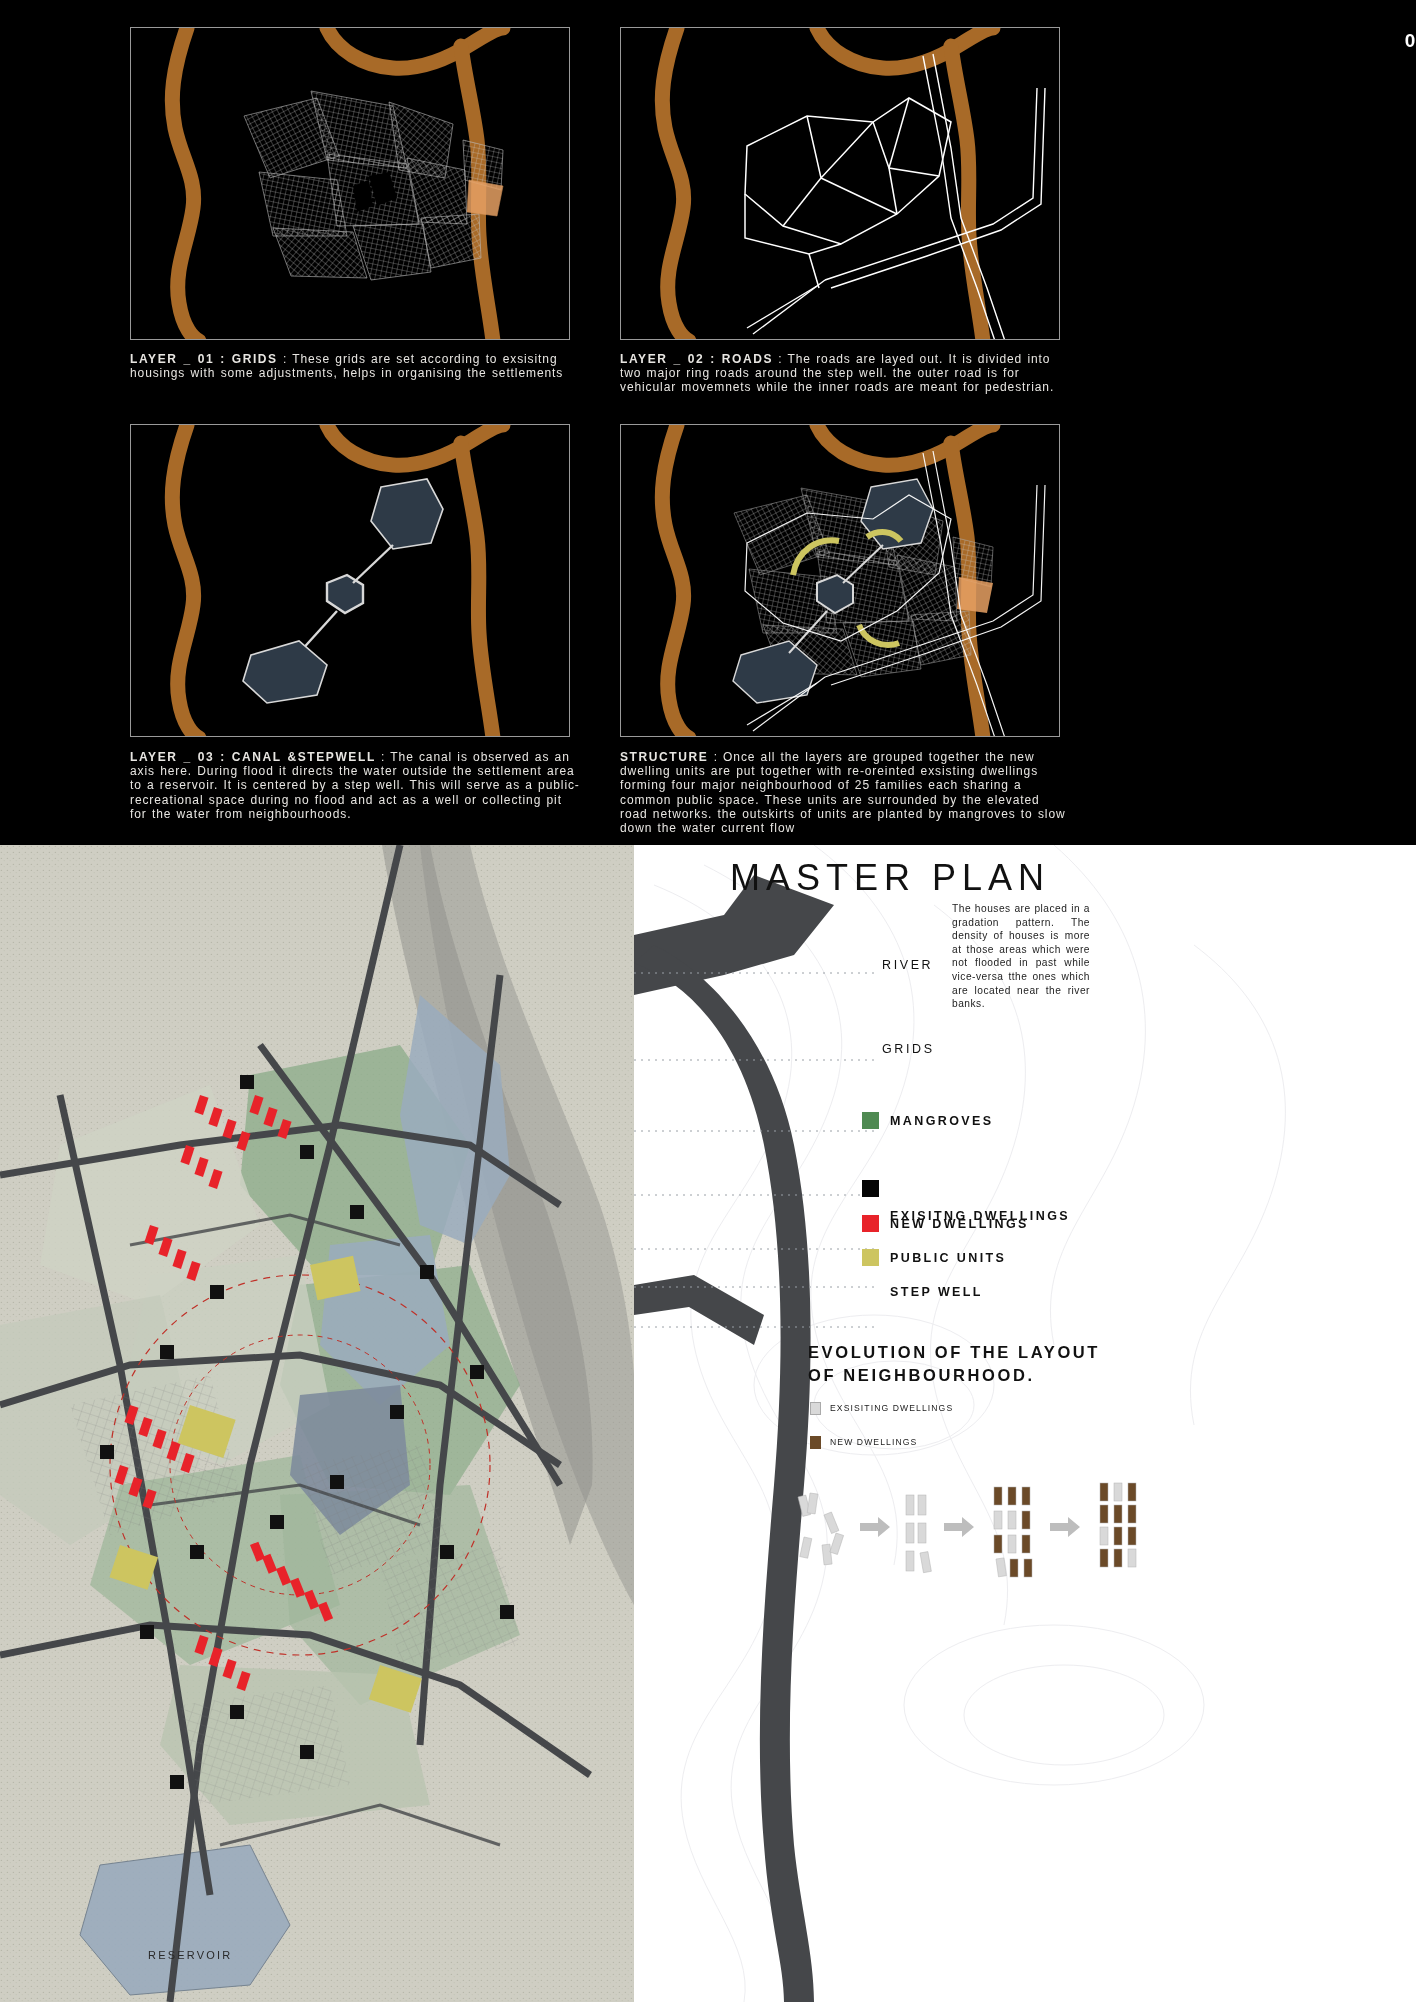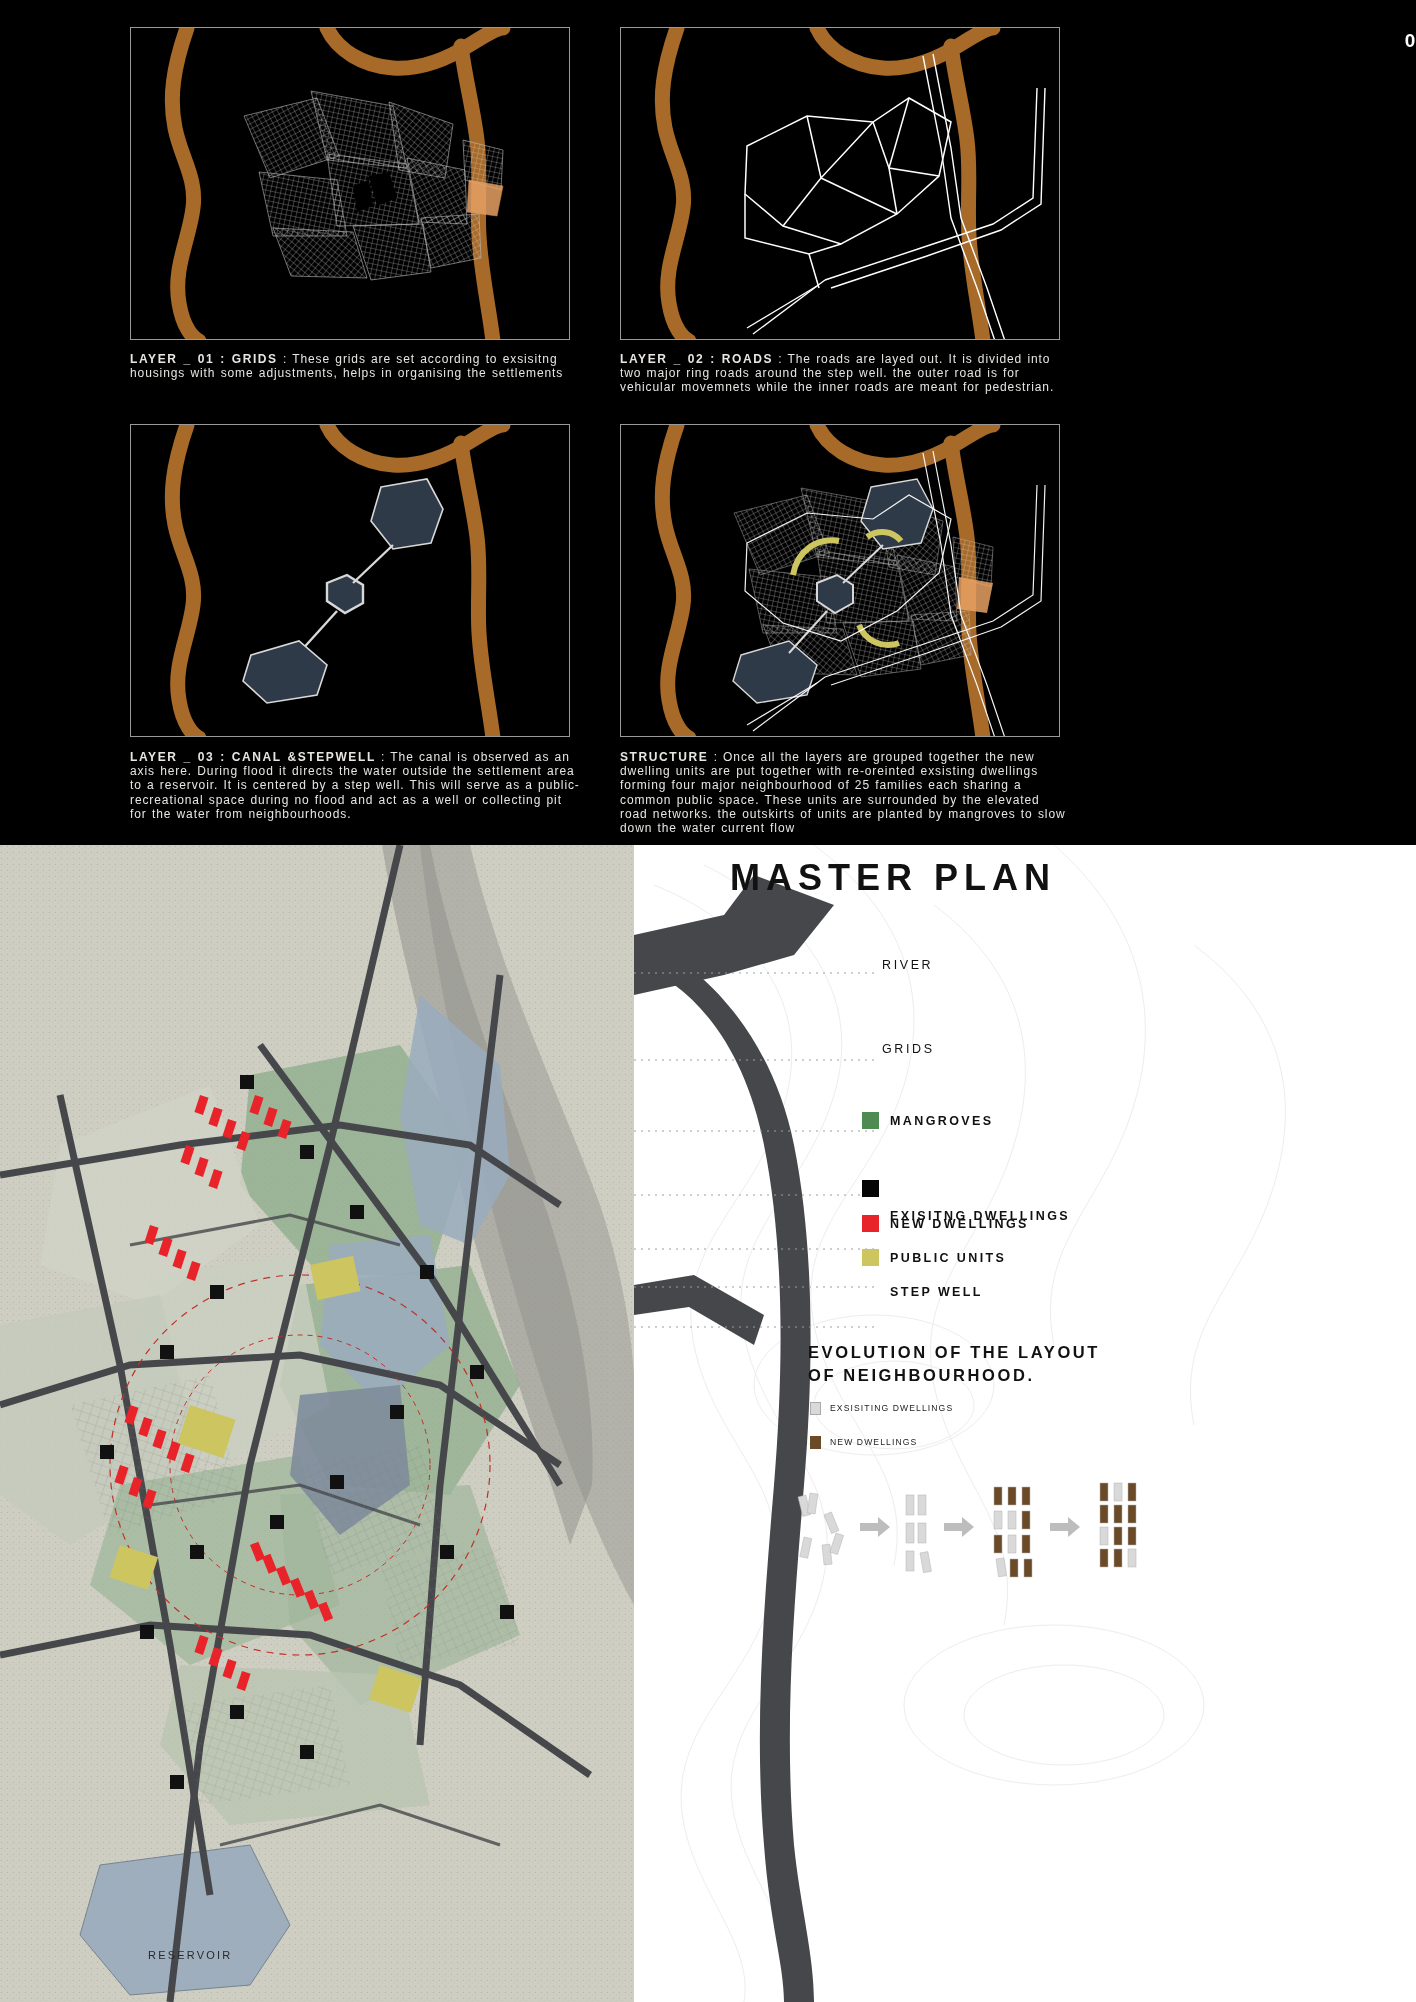--- a/index.html
+++ b/index.html
@@ -55,21 +55,21 @@
     overflow: hidden;
   }
   .right-area {
     position: absolute; left: 634px; top: 0; width: 782px; height: 1157px;
     background: #ffffff; overflow: hidden;
   }
   .contour-bg { position: absolute; left: 0; top: 0; }
 
   .mp-title {
     position: absolute; left: 96px; top: 12px;
-    font-size: 36px; font-weight: bold; letter-spacing: 6px; color: #111;
+    font-size: 36px; font-weight: normal; letter-spacing: 6px; color: #111;
   }
   .mp-desc {
     position: absolute; left: 318px; top: 57px; width: 138px;
     font-size: 10.2px; line-height: 13.6px; color: #222;
     text-align: justify; letter-spacing: 0.5px;
   }
 
   .lg-label {
     position: absolute; font-size: 12.5px; letter-spacing: 2.6px; color: #111;
   }
@@ -375,20 +375,21 @@
           <line x1="0" y1="215" x2="240" y2="215"></line>
           <line x1="0" y1="286" x2="240" y2="286"></line>
           <line x1="0" y1="350" x2="240" y2="350"></line>
           <line x1="0" y1="404" x2="240" y2="404"></line>
           <line x1="0" y1="442" x2="240" y2="442"></line>
           <line x1="0" y1="482" x2="240" y2="482"></line>
         </g>
       </svg>
 
       <div class="mp-title">MASTER PLAN</div>
+      <div class="mp-desc">The houses are placed in a gradation pattern. The density of houses is more at those areas which were not flooded in past while vice-versa tthe ones which are located near the river banks.</div>
 
       <div class="lg-label" style="left:248px; top:113px;">RIVER</div>
 
       <div class="lg-label" style="left:248px; top:197px;">GRIDS</div>
 
       <div class="lg-sw" style="left:228px; top:267px; background:#4f8a52;"></div>
       <div class="lg-text" style="left:256px; top:269px;">MANGROVES</div>
 
       <div class="lg-sw" style="left:228px; top:335px; background:#050505;"></div>
       <div class="lg-text" style="left:256px; top:336px;margin-top:28px;">EXISITNG DWELLINGS</div>

